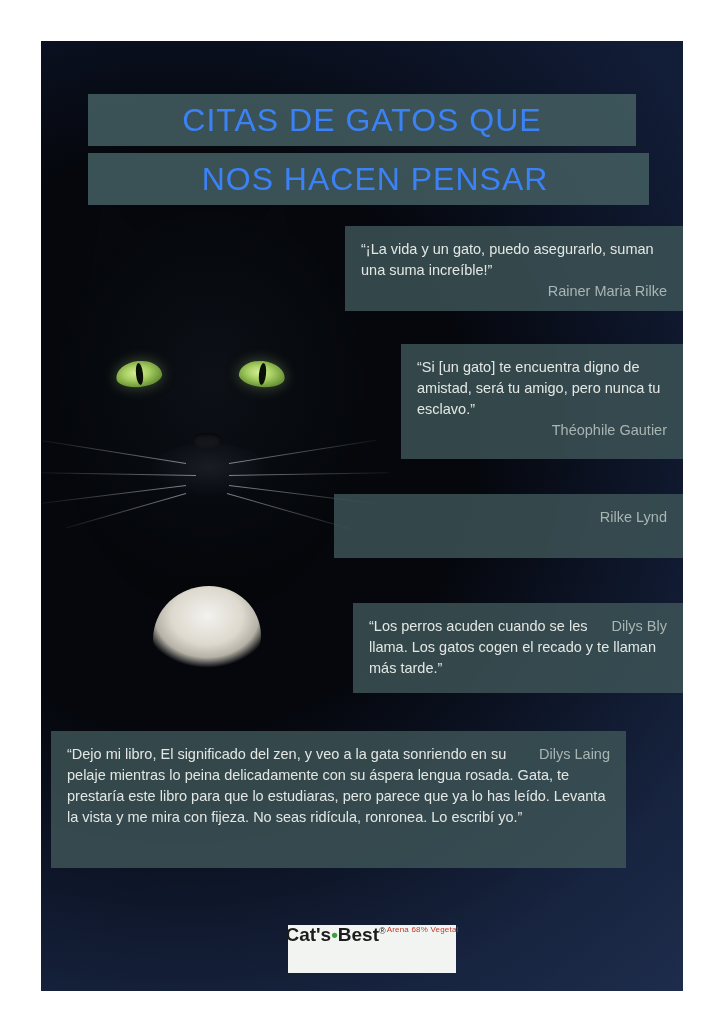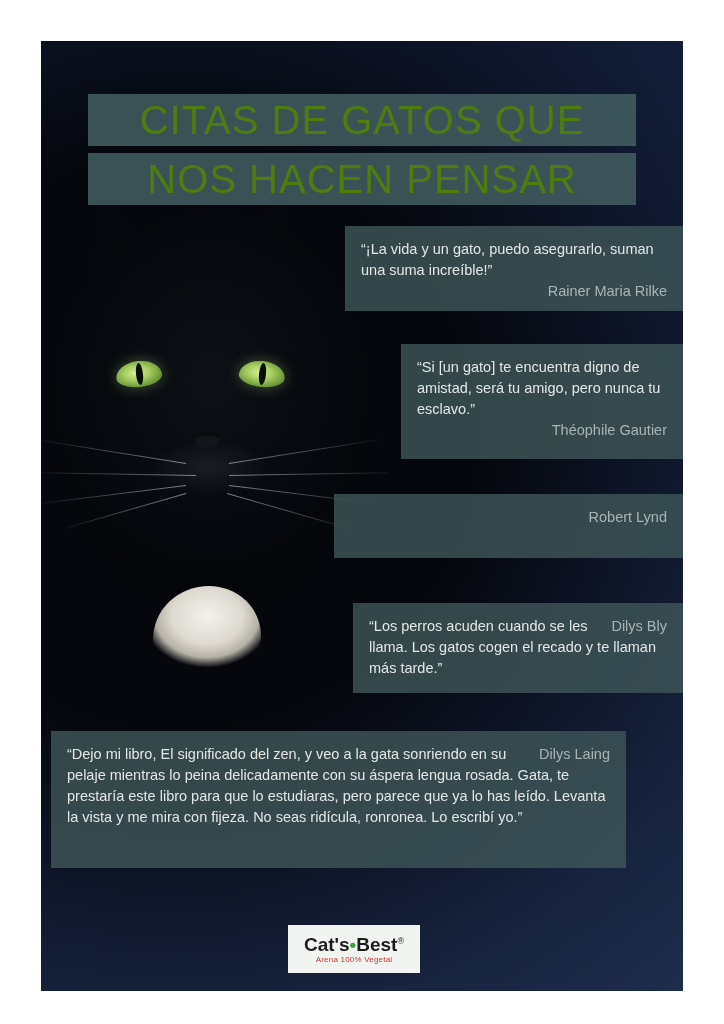--- a/index.html
+++ b/index.html
@@ -122,30 +122,30 @@
     height: 1px;
     background: linear-gradient(90deg, rgba(220,225,235,0.55), rgba(220,225,235,0.05));
     transform-origin: left center;
   }
   #cat .wh.r { background: linear-gradient(270deg, rgba(220,225,235,0.55), rgba(220,225,235,0.05)); transform-origin: right center; }
 
   
   .title-band {
     position: absolute;
     background: rgba(66,92,96,0.88);
-    color: #4d7c0f;
-    font-size: 40px;
+    color: #3b82f6;
+    font-size: 32px;
     letter-spacing: 1px;
     display: flex;
     align-items: center;
     justify-content: center;
     text-transform: uppercase;
   }
   #title-line1 { left: 47px; top: 53px; width: 548px; height: 52px; }
-  #title-line2 { left: 47px; top: 112px; width: 548px; height: 52px; }
+  #title-line2 { left: 47px; top: 112px; width: 548px; height: 52px; padding-left: 13px; }
 
   .quote {
     position: absolute;
     background: rgba(62,85,88,0.82);
     color: #e3e7e4;
     font-size: 14.5px;
     line-height: 1.45;
     padding: 13px 16px;
     box-sizing: border-box;
   }
@@ -164,26 +164,26 @@
   #q2 { left: 360px; top: 303px; width: 282px; height: 115px; }
   #q3 { left: 293px; top: 453px; width: 349px; height: 64px; }
   #q4 { left: 312px; top: 562px; width: 330px; height: 90px; }
   #q5 { left:  10px; top: 690px; width: 575px; height: 137px; }
 
   
   #logo {
     position: absolute;
     left: 247px;
     top: 884px;
-    width: 132px;
+    width: 168px;
     height: 48px;
     background: #f2f4f1;
     display: flex;
-    flex-direction: column;
-    align-items: center;
+    flex-direction: row;
+    align-items: flex-start;
     justify-content: center;
     gap: 1px;
   }
   #logo .brand {
     font-size: 19px;
     font-weight: bold;
     color: #1c1c1c;
     letter-spacing: 0px;
     line-height: 1;
     white-space: nowrap;
@@ -235,30 +235,30 @@
     <span>“¡La vida y un gato, puedo asegurarlo, suman una suma increíble!”</span>
     <span class="author block">Rainer Maria Rilke</span>
   </div>
 
   <div class="quote" id="q2">
     <span>“Si [un gato] te encuentra digno de amistad, será tu amigo, pero nunca tu esclavo.”</span>
     <span class="author block">Théophile Gautier</span>
   </div>
 
   <div class="quote" id="q3">
-    <span class="author">Robert Lynd</span>
+    <span class="author">Rilke Lynd</span>
   </div>
 
   <div class="quote" id="q4">
     <span class="author">Dilys Bly</span>
     <span>“Los perros acuden cuando se les llama. Los gatos cogen el recado y te llaman más tarde.”</span>
   </div>
 
   <div class="quote" id="q5">
     <span class="author">Dilys Laing</span>
     <span>“Dejo mi libro, El significado del zen, y veo a la gata sonriendo en su pelaje mientras lo peina delicadamente con su áspera lengua rosada. Gata, te prestaría este libro para que lo estudiaras, pero parece que ya lo has leído. Levanta la vista y me mira con fijeza. No seas ridícula, ronronea. Lo escribí yo.”</span>
   </div>
 
   <div id="logo">
     <div class="brand"><span>Cat's</span><span class="leaf">•</span><span>Best</span><span class="reg">®</span></div>
-    <div class="tag">Arena 100% Vegetal</div>
+    <div class="tag">Arena 68% Vegetal</div>
   </div>
 </div>
 
 </body></html>

